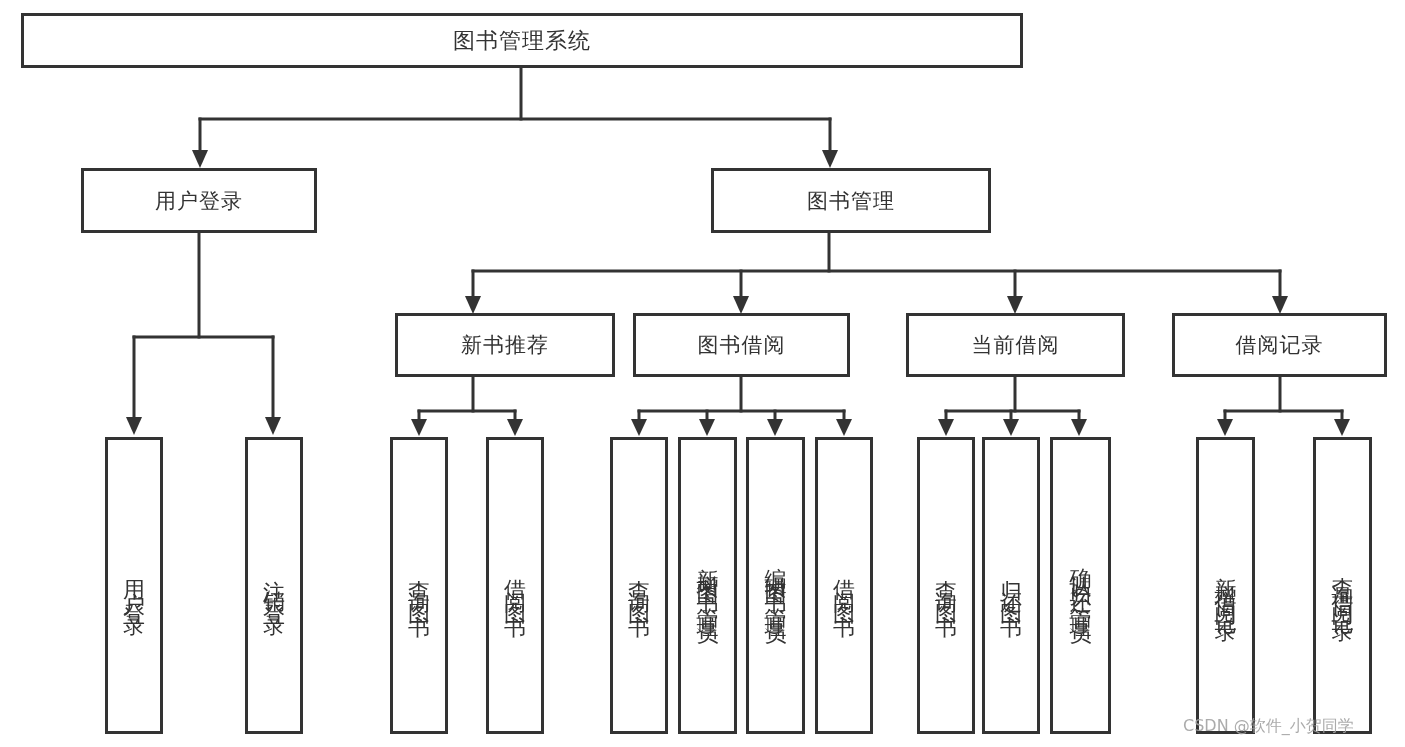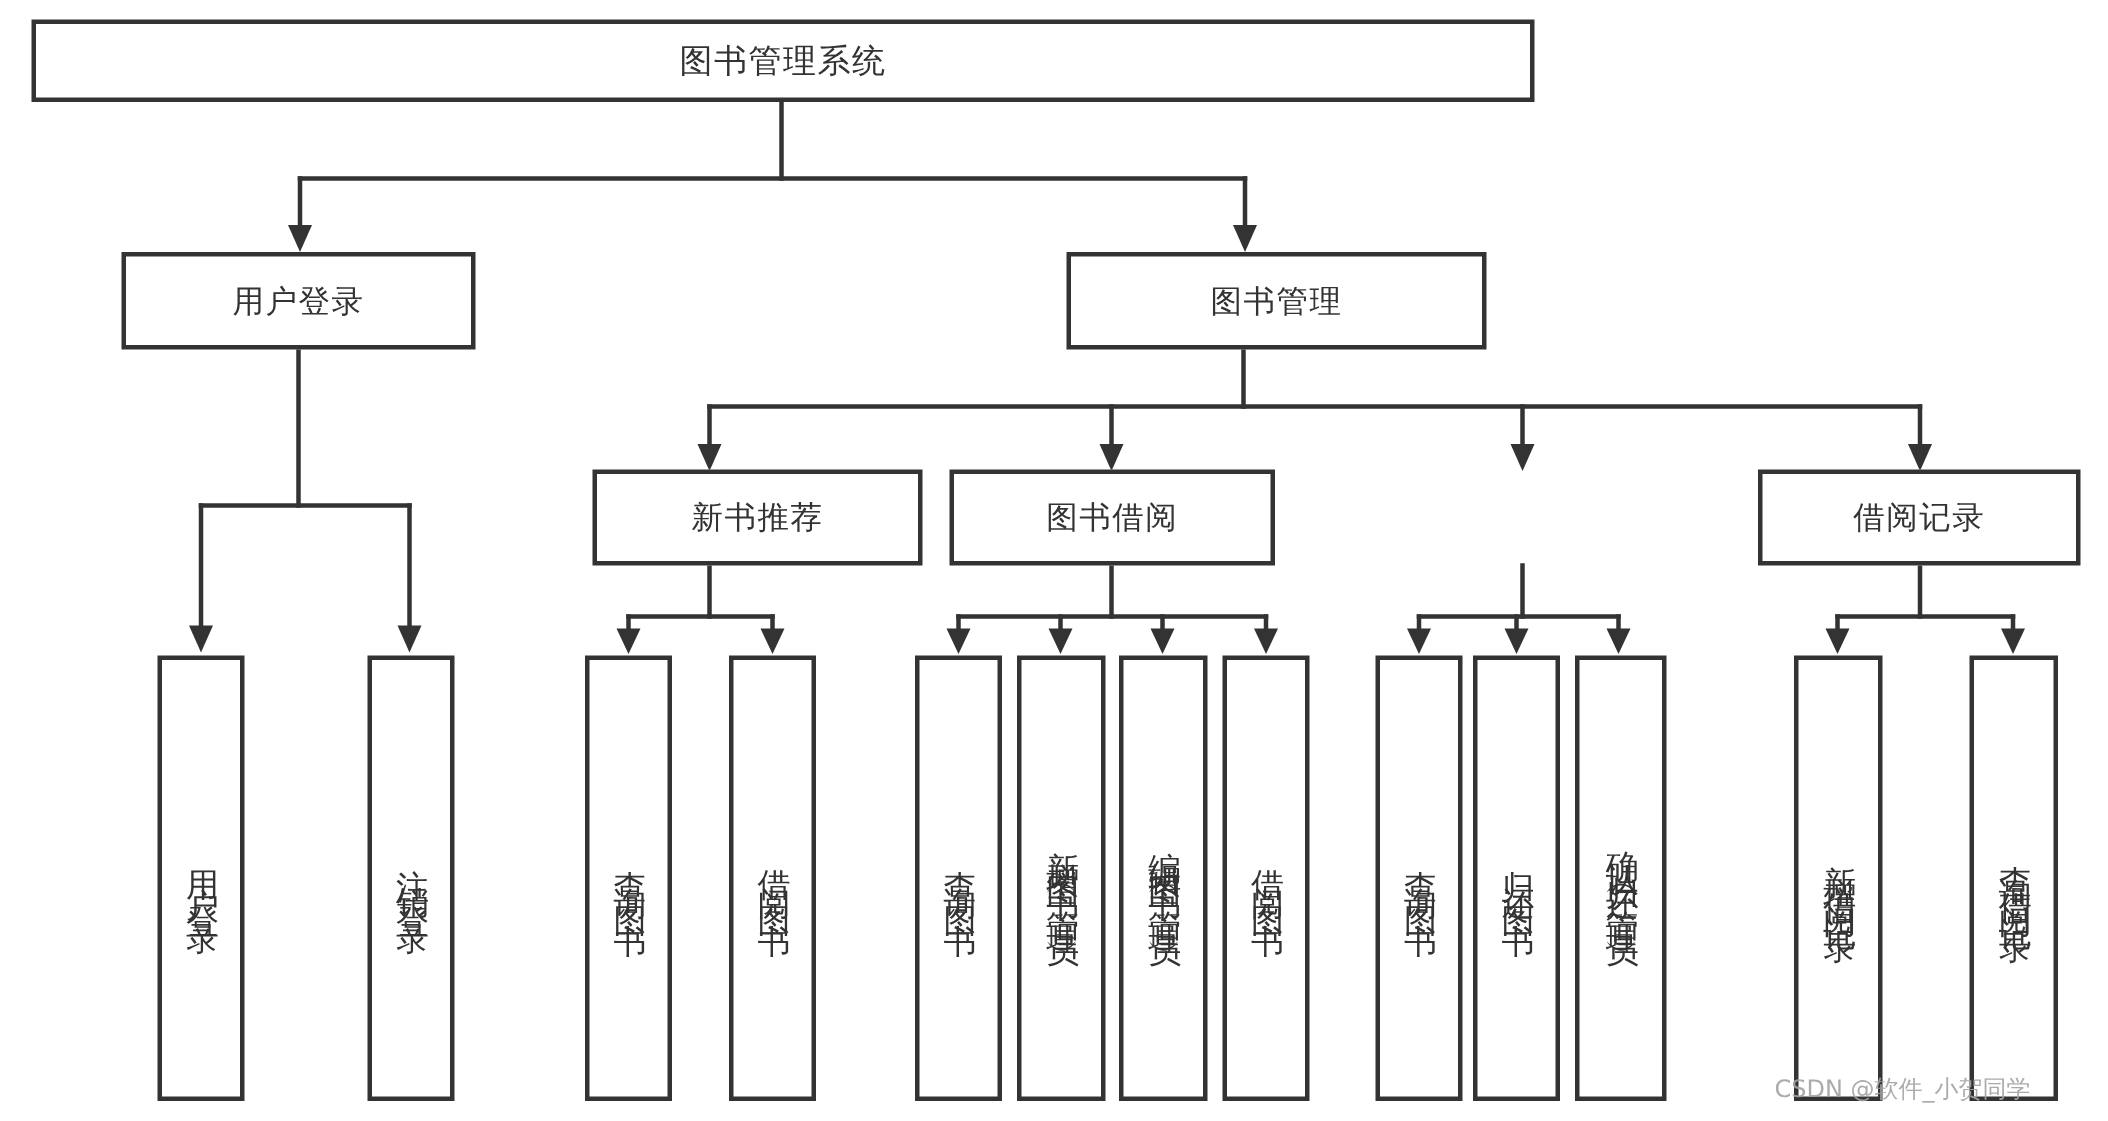--- a/index.html
+++ b/index.html
@@ -136,20 +136,23 @@
   <div class="node h-node" style="left:711px;top:168px;width:280px;height:65px;">
     <span class="lbl">图书管理</span>
   </div>
 
   <div class="node h-node" style="left:363px;top:313px;width:220px;height:64px;margin-left:32px;">
     <span class="lbl">新书推荐</span>
   </div>
   <div class="node h-node" style="left:633px;top:313px;width:217px;height:64px;">
     <span class="lbl">图书借阅</span>
   </div>
+  <div class="node h-node" style="left:906px;top:313px;width:219px;height:64px;">
+    <span class="lbl">当前借阅</span>
+  </div>
   <div class="node h-node" style="left:1172px;top:313px;width:215px;height:64px;">
     <span class="lbl">借阅记录</span>
   </div>
 
   <div class="node v-node v-sp" style="left:105px;top:437px;width:58px;height:297px;">
     <span class="lbl">用户登录</span>
   </div>
   <div class="node v-node v-sp" style="left:245px;top:437px;width:58px;height:297px;">
     <span class="lbl">注销登录</span>
   </div>

